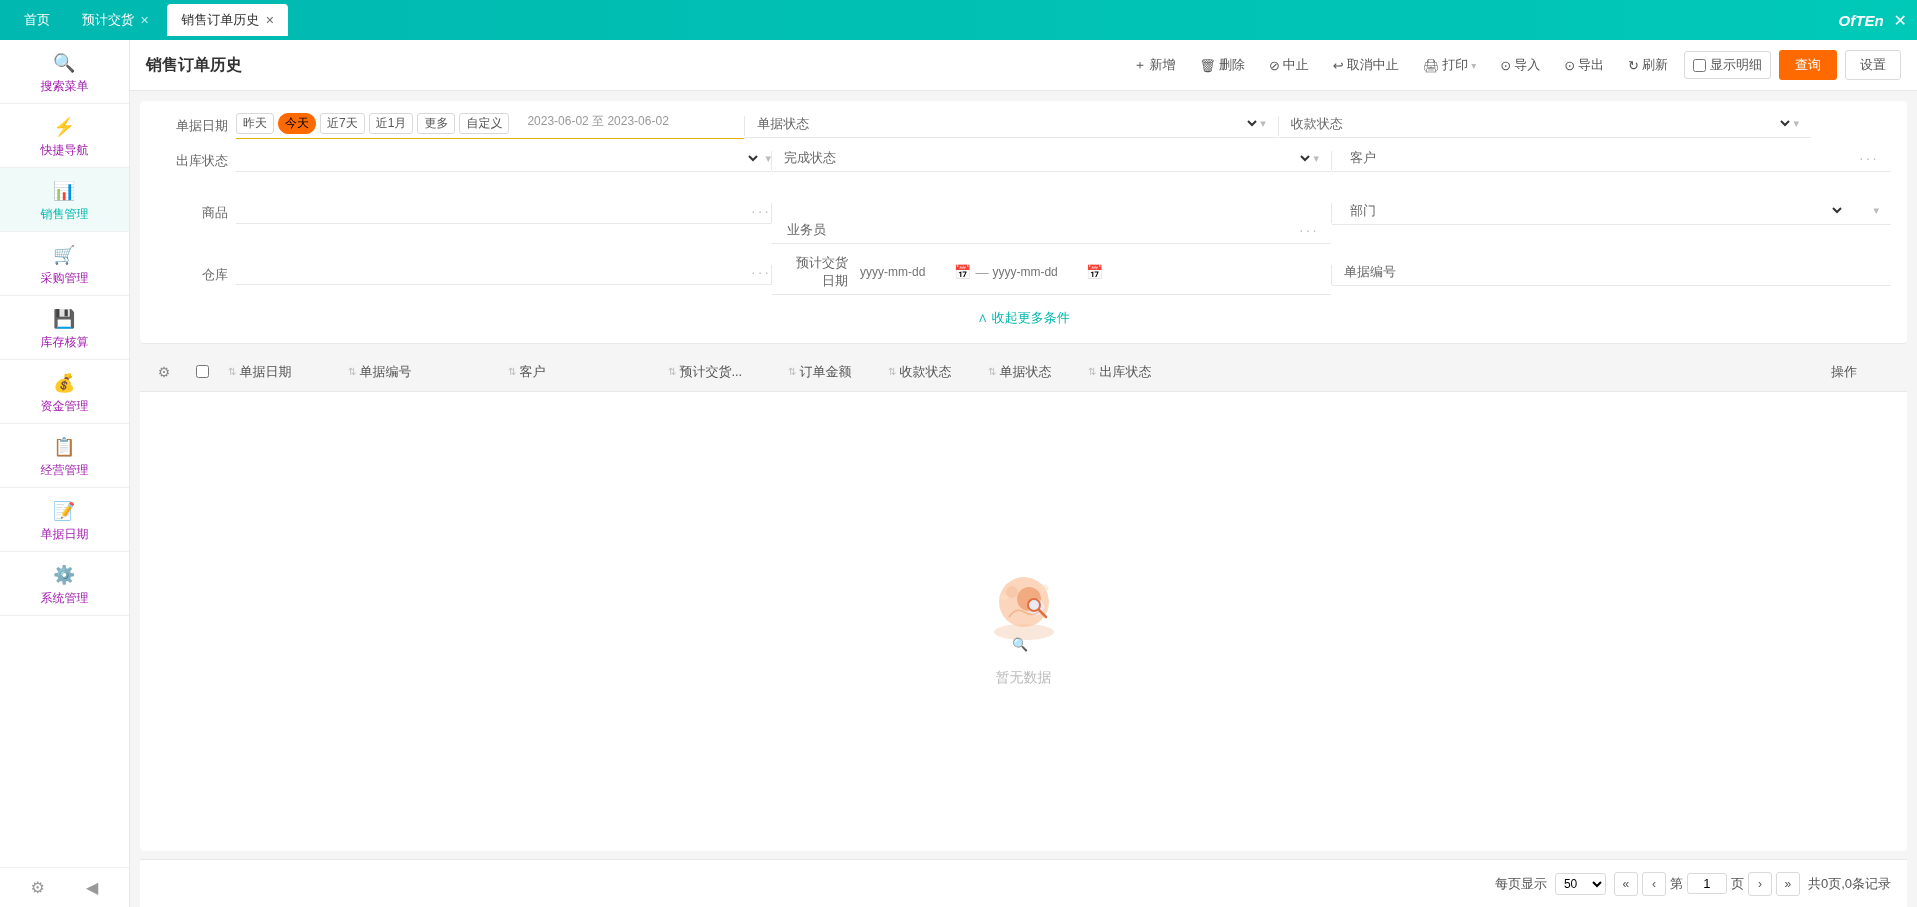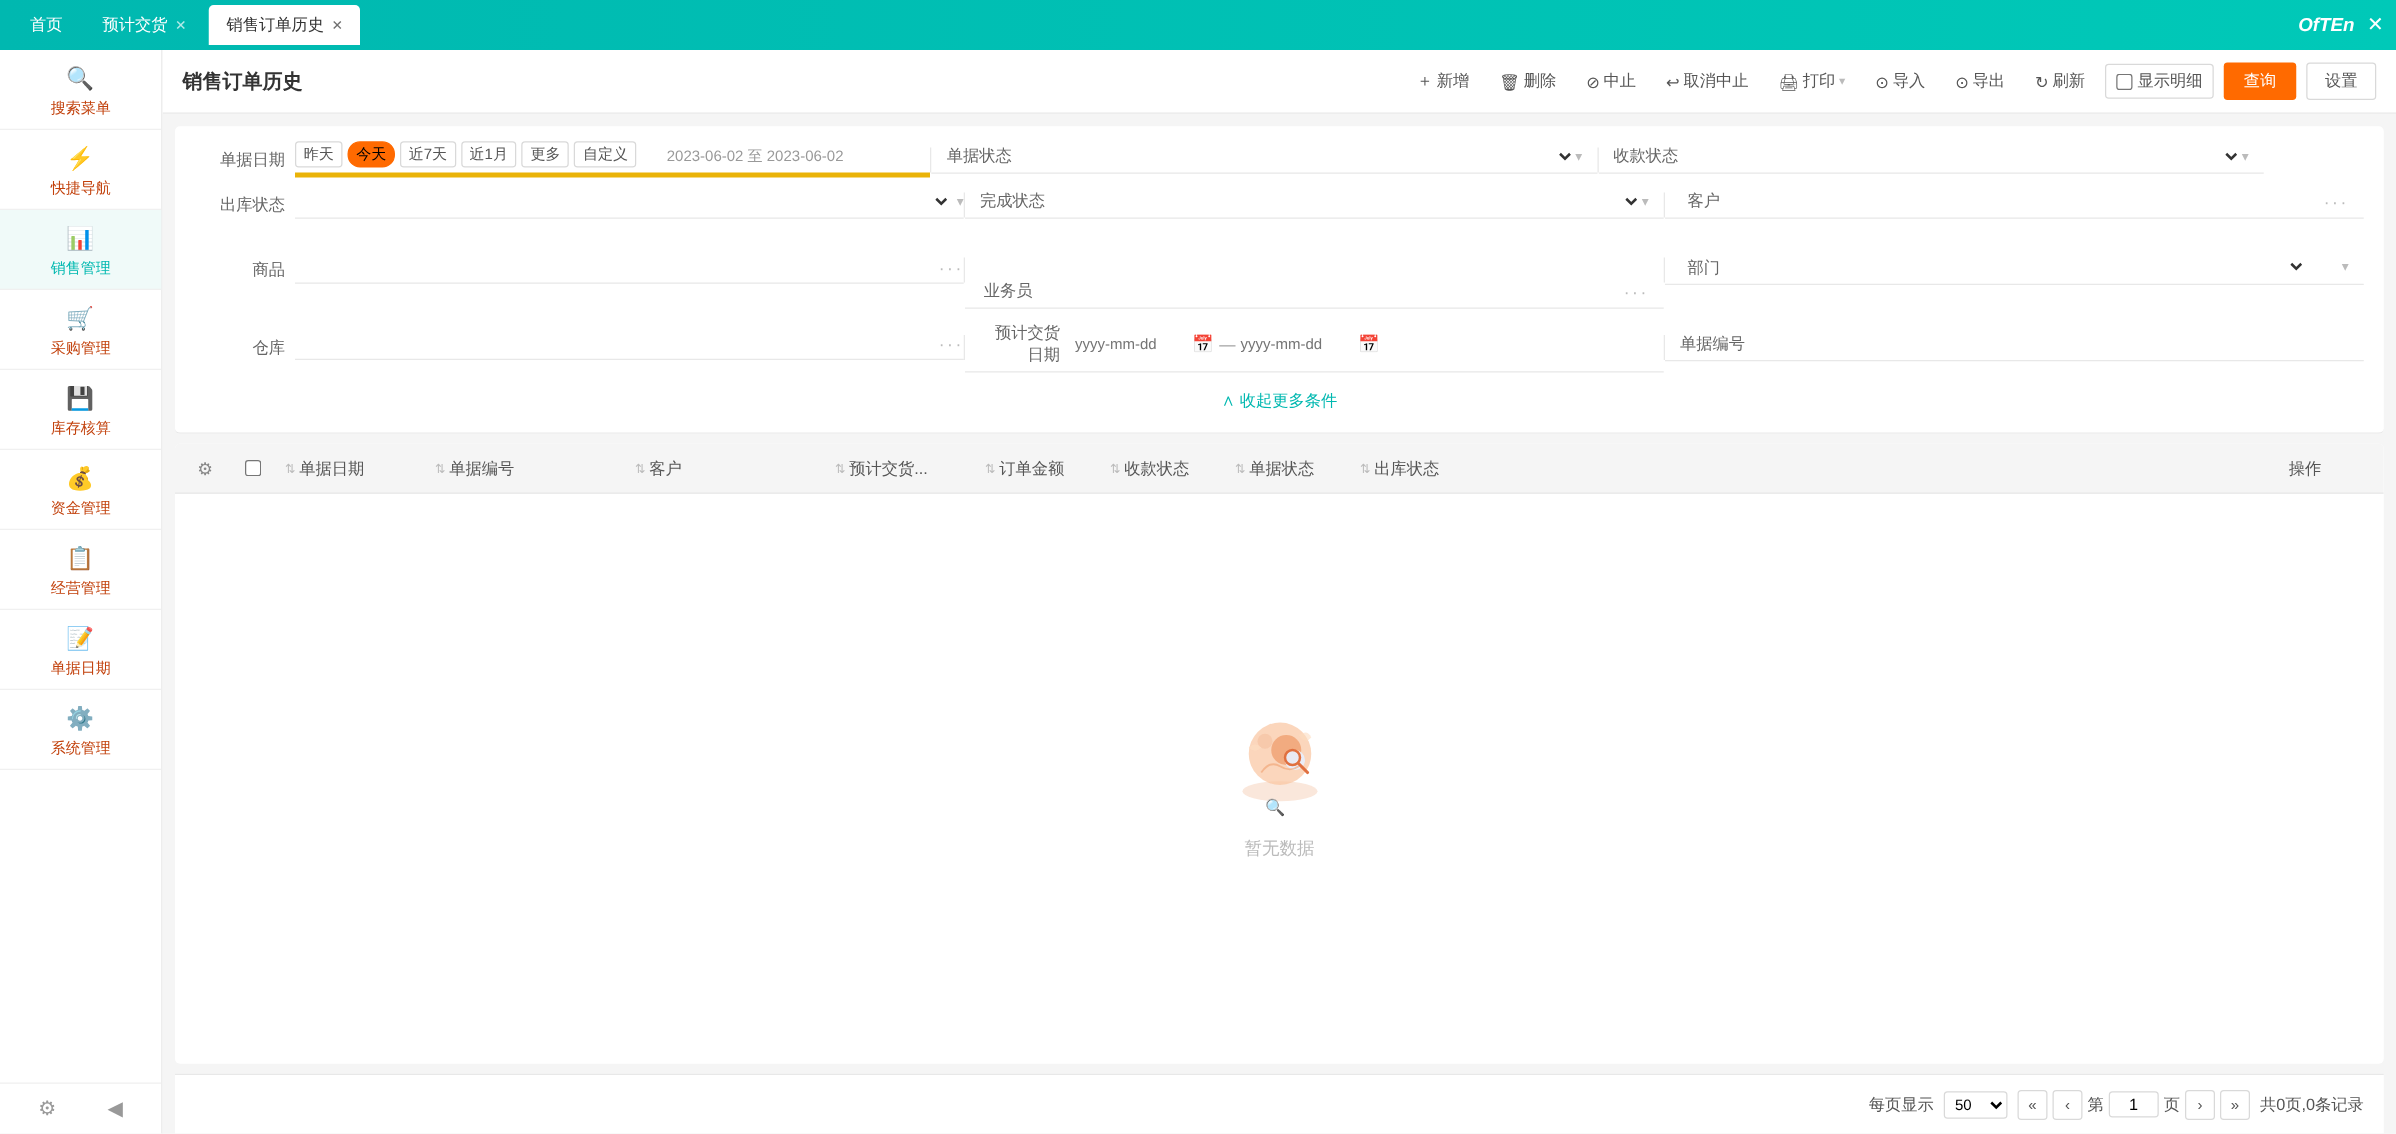--- a/index.html
+++ b/index.html
@@ -63,21 +63,21 @@
       display: flex;
       flex-direction: column;
       align-items: center;
       padding: 12px 0 8px;
       cursor: pointer;
       color: #555;
       gap: 4px;
       border-bottom: 1px solid #f0f0f0;
     }
     .sidebar-item .icon { font-size: 18px; color: #666; }
-    .sidebar-item .label { font-size: 12px; color: #c2410c; }
+    .sidebar-item .label { font-size: 12px; color: #a21caf; }
     .sidebar-bottom {
       margin-top: auto;
       display: flex;
       align-items: center;
       justify-content: space-around;
       padding: 10px;
       border-top: 1px solid #f0f0f0;
     }
 
     
@@ -181,21 +181,21 @@
       cursor: pointer;
       font-size: 12px;
       color: #555;
     }
     .date-quick-btn.active {
       background: #ff6a00;
       color: #000000;
       border-color: #ff6a00;
       border-radius: 10px;
     }
-    .date-range-text { font-size: 12px; color: #999; margin-left: 0; }
+    .date-range-text { font-size: 12px; color: #999; margin-left: 16px; }
     .select-field {
       width: 100%;
       border: none;
       outline: none;
       background: transparent;
       font-size: 13px;
       color: #333;
       cursor: pointer;
     }
     .chevron-icon { color: #bbb; font-size: 11px; }
@@ -448,21 +448,21 @@
         </div>
         <button class="btn-primary">查询</button>
         <button class="btn-secondary">设置</button>
       </div>
     </div>
 
     <div class="filter-area">
 
       <div class="filter-row">
         <span class="filter-label">单据日期</span>
-        <div style="flex:1; display:flex; align-items:flex-end; gap:24px; border-bottom:4px solid #eab308; padding-bottom:4px;">
+        <div style="flex:1; display:flex; align-items:flex-start; gap:2px; border-bottom:1px solid #eab308; padding-bottom:4px;">
           <div class="date-quick-btns">
             <button class="date-quick-btn">昨天</button>
             <button class="date-quick-btn active">今天</button>
             <button class="date-quick-btn">近7天</button>
             <button class="date-quick-btn">近1月</button>
             <button class="date-quick-btn">更多</button>
             <button class="date-quick-btn">自定义</button>
           </div>
           <span class="date-range-text">2023-06-02 至 2023-06-02</span>
         </div>

